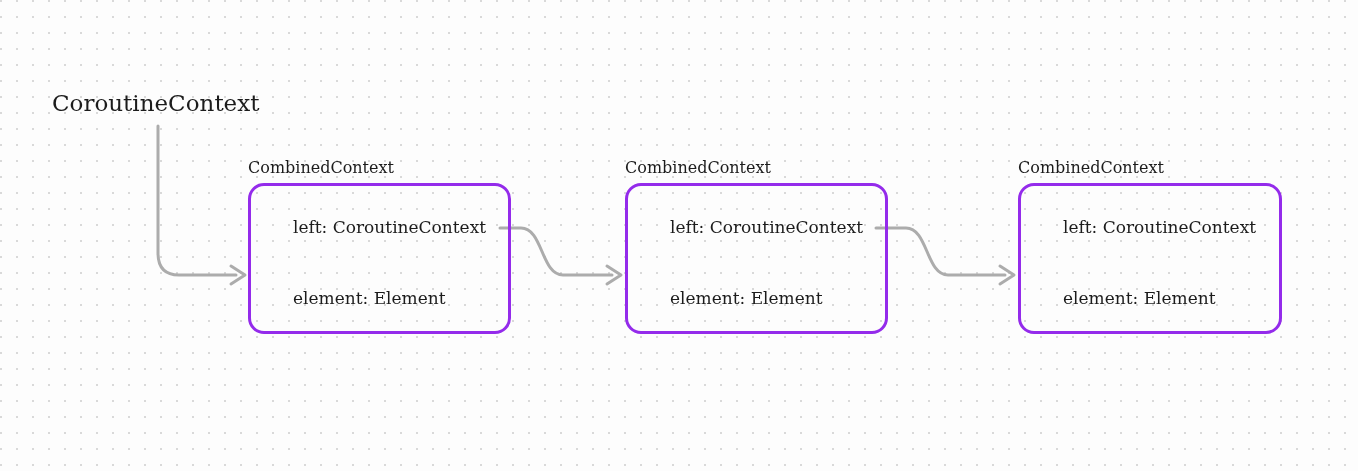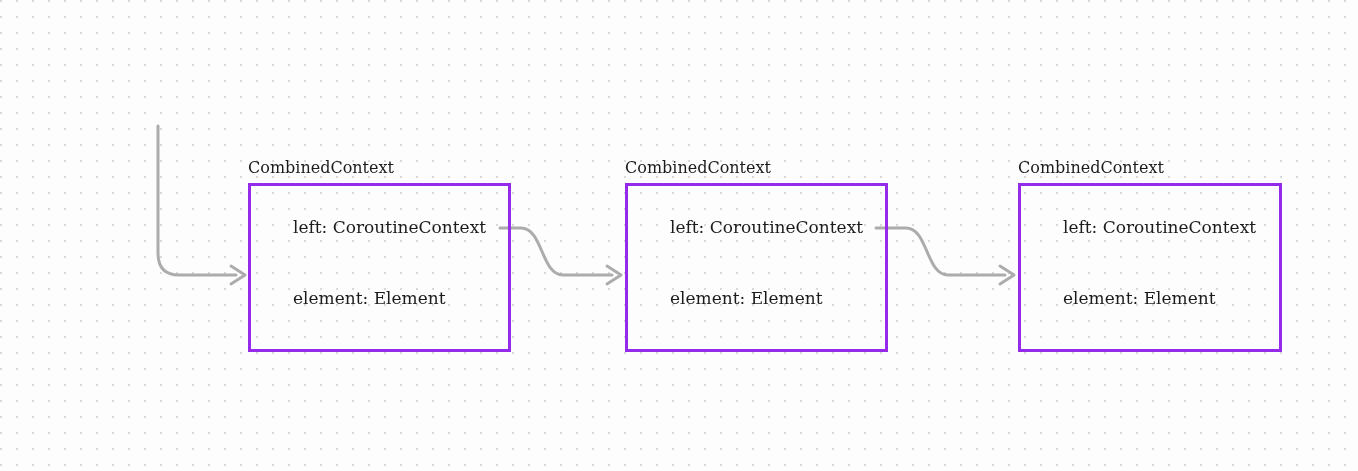--- a/index.html
+++ b/index.html
@@ -49,23 +49,23 @@
     top: 156px;
   }
   .node-label {
     height: 27px;
     line-height: 23px;
     font-size: 16px;
     white-space: nowrap;
   }
   .node-box {
     position: relative;
-    height: 169px;
+    height: 151px;
     border: 3.5px solid var(--node-border);
-    border-radius: 0;
+    border-radius: 16px;
     background: transparent;
   }
   .field {
     position: absolute;
     left: 42px;
     font-size: 17px;
     line-height: 24px;
     white-space: nowrap;
   }
   .field-left { top: 29px; }
@@ -90,20 +90,21 @@
       <path class="arrow-line" d="M500 228 L521 228 C543 228 541 275 563 275 L612 275"></path>
       <path class="arrow-line" d="M607 266 L621 275 L607 284"></path>
     </g>
 
     <g>
       <path class="arrow-line" d="M876 228 L906 228 C928 228 926 275 948 275 L1005 275"></path>
       <path class="arrow-line" d="M1000 266 L1014 275 L1000 284"></path>
     </g>
   </svg>
 
+  <div class="root-title">CoroutineContext</div>
 
   <div class="node node-1">
     <div class="node-label">CombinedContext</div>
     <div class="node-box">
       <div class="field field-left">left: CoroutineContext</div>
       <div class="field field-element">element: Element</div>
     </div>
   </div>
 
   <div class="node node-2">

